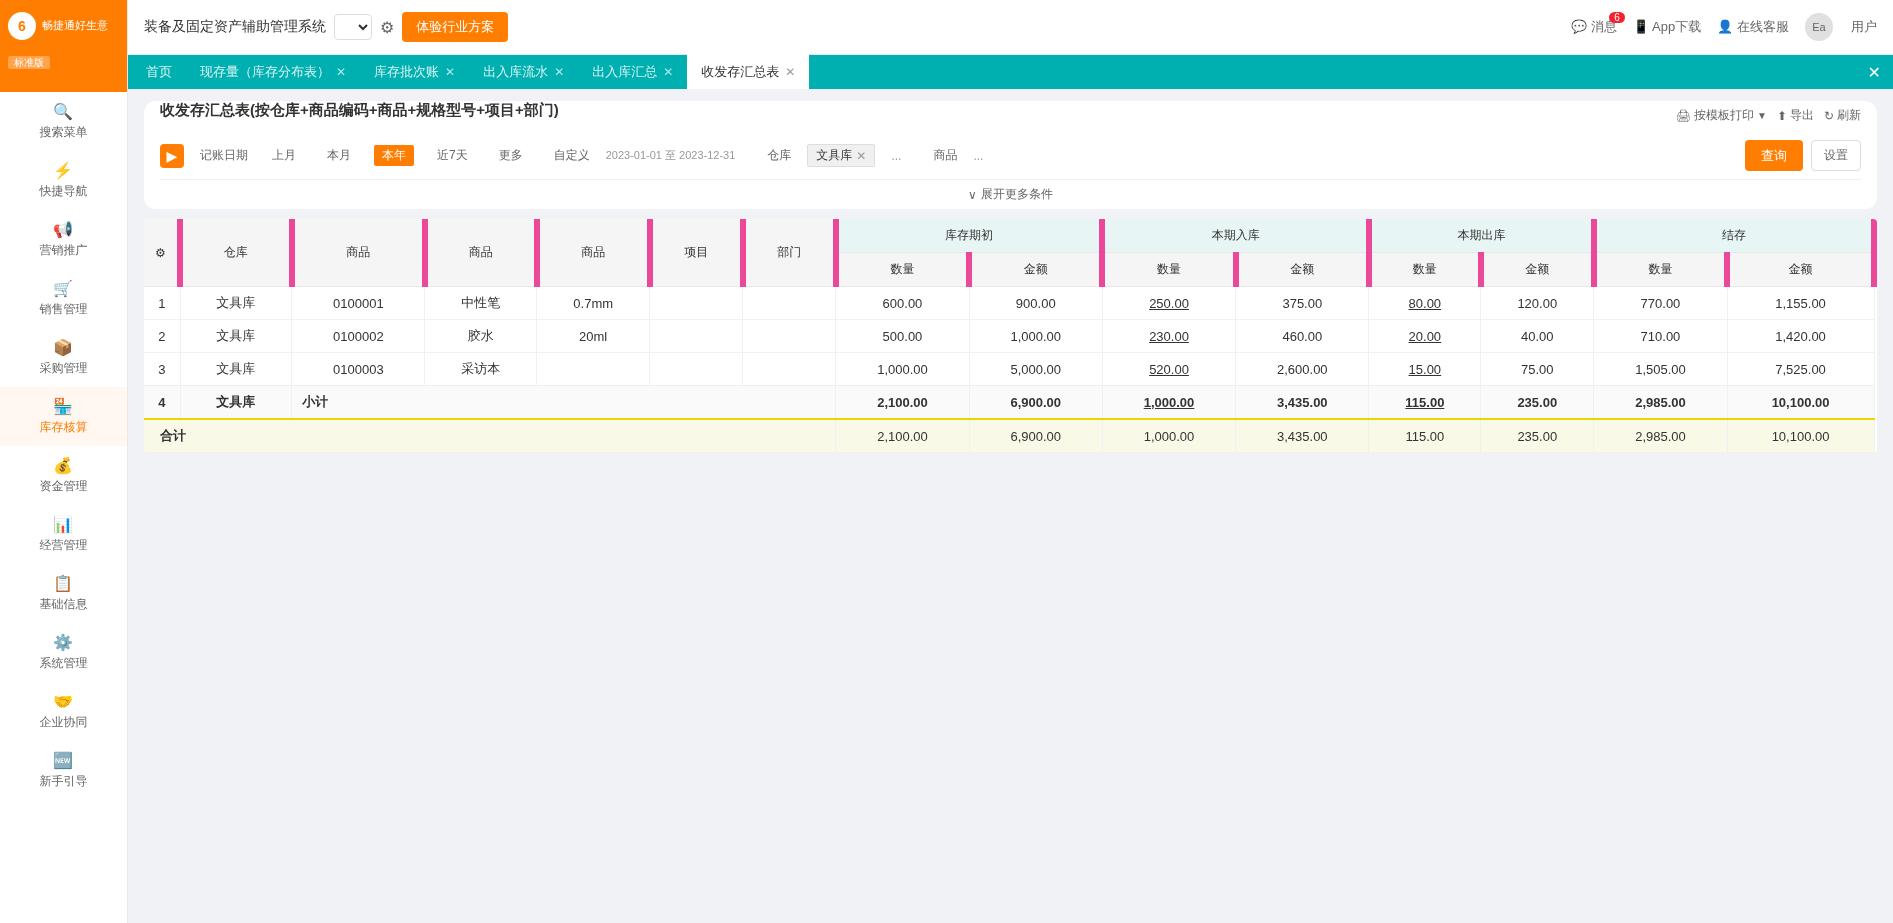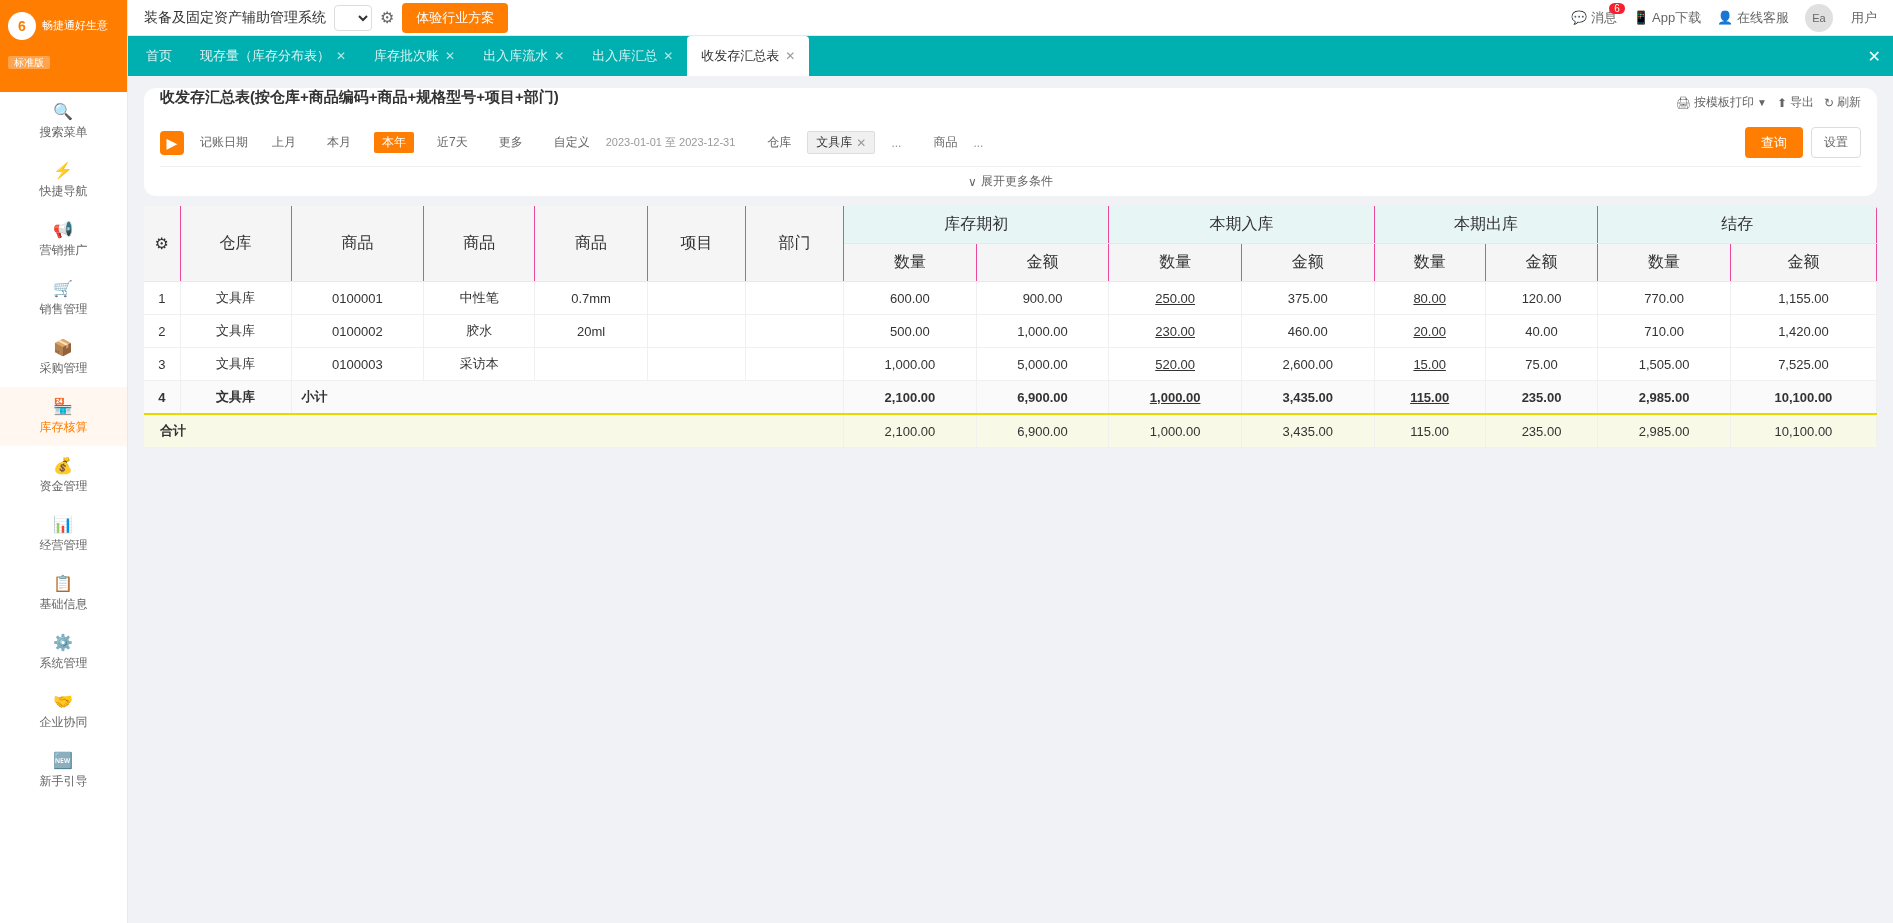--- a/index.html
+++ b/index.html
@@ -13,33 +13,33 @@
     .sidebar-edition { background: #ff7d00; padding: 2px 8px 22px; }
     .sidebar-edition span { background: rgba(255,255,255,0.3); color: #fff; font-size: 10px; padding: 1px 6px; border-radius: 2px; }
     .sidebar-item { display: flex; flex-direction: column; align-items: center; padding: 10px 4px; cursor: pointer; color: #666; font-size: 12px; gap: 3px; }
     .sidebar-item.active { color: #ff7d00; background: #fff7f0; }
     .sidebar-item .icon { font-size: 16px; }
 
     
     .main { flex: 1; display: flex; flex-direction: column; overflow: hidden; }
 
     
-    .topbar { background: #fff; height: 36px; display: flex; align-items: center; justify-content: space-between; padding: 0 16px; border-bottom: 1px solid #e8e8e8; flex-shrink: 0; }
+    .topbar { background: #fff; height: 55px; display: flex; align-items: center; justify-content: space-between; padding: 0 16px; border-bottom: 1px solid #e8e8e8; flex-shrink: 0; }
     .topbar-left { display: flex; align-items: center; gap: 8px; }
     .topbar-title { font-size: 14px; color: #333; }
     .topbar-select { border: 1px solid #ddd; border-radius: 4px; padding: 4px 8px; font-size: 12px; color: #333; background: #fff; }
     .topbar-gear { color: #666; font-size: 16px; cursor: pointer; }
     .topbar-btn { background: #ff7d00; color: #fff; border: none; border-radius: 4px; padding: 6px 14px; font-size: 13px; cursor: pointer; }
     .topbar-right { display: flex; align-items: center; gap: 16px; color: #666; font-size: 13px; }
     .topbar-right .notify { position: relative; cursor: pointer; }
     .topbar-right .badge { position: absolute; top: -6px; right: -8px; background: #f5222d; color: #fff; border-radius: 8px; font-size: 10px; padding: 0 4px; min-width: 16px; text-align: center; }
     .topbar-right .user-avatar { width: 28px; height: 28px; background: #e0e0e0; border-radius: 50%; display: flex; align-items: center; justify-content: center; font-size: 11px; color: #666; }
 
     
-    .tabs { background: #00b0b0; display: flex; align-items: center; height: 40px; flex-shrink: 0; padding: 0 4px; }
+    .tabs { background: #00b0b0; display: flex; align-items: center; height: 34px; flex-shrink: 0; padding: 0 4px; }
     .tab { padding: 0 14px; height: 40px; display: flex; align-items: center; gap: 6px; color: rgba(255,255,255,0.85); font-size: 13px; cursor: pointer; white-space: nowrap; }
     .tab.active { background: #fff; color: #333; border-radius: 4px 4px 0 0; }
     .tab .close { font-size: 12px; color: rgba(255,255,255,0.7); cursor: pointer; }
     .tab.active .close { color: #999; }
     .tabs-close-btn { margin-left: auto; color: #fff; font-size: 16px; cursor: pointer; padding: 0 8px; }
 
     
     .content { flex: 1; background: #f0f2f5; overflow-y: auto; padding: 12px 16px; }
 
     
@@ -63,21 +63,21 @@
 
     
     .expand-bar { display: flex; justify-content: center; padding: 6px 0; border-top: 1px solid #f0f0f0; margin-top: 8px; }
     .expand-btn { color: #666; font-size: 12px; cursor: pointer; display: flex; align-items: center; gap: 4px; }
 
     
     .table-container { background: #fff; border-radius: 4px; overflow: hidden; }
 
     table { width: 100%; border-collapse: collapse; font-size: 13px; }
     thead tr { background: #f5f5f5; }
-    th { padding: 8px 10px; text-align: center; color: #333; font-weight: normal; border-bottom: 1px solid #e8e8e8; border-right: 1px solid #ec4899; font-size: 16px; white-space: nowrap; }
+    th { padding: 8px 10px; text-align: center; color: #333; font-weight: normal; border-bottom: 1px solid #e8e8e8; border-right: 6px solid #ec4899; font-size: 12px; white-space: nowrap; }
     td { padding: 7px 10px; text-align: center; border-bottom: 1px solid #f0f0f0; border-right: 1px solid #f0f0f0; color: #333; white-space: nowrap; }
     tr.subtotal td { font-weight: bold; background: #fafafa; }
     .underline { text-decoration: underline; cursor: pointer; color: #333; }
     th.group-header { background: #e8f5f5; }
     .th-settings { width: 36px; }
   </style>
 </head>
 <body>
 
 <div class="sidebar">

